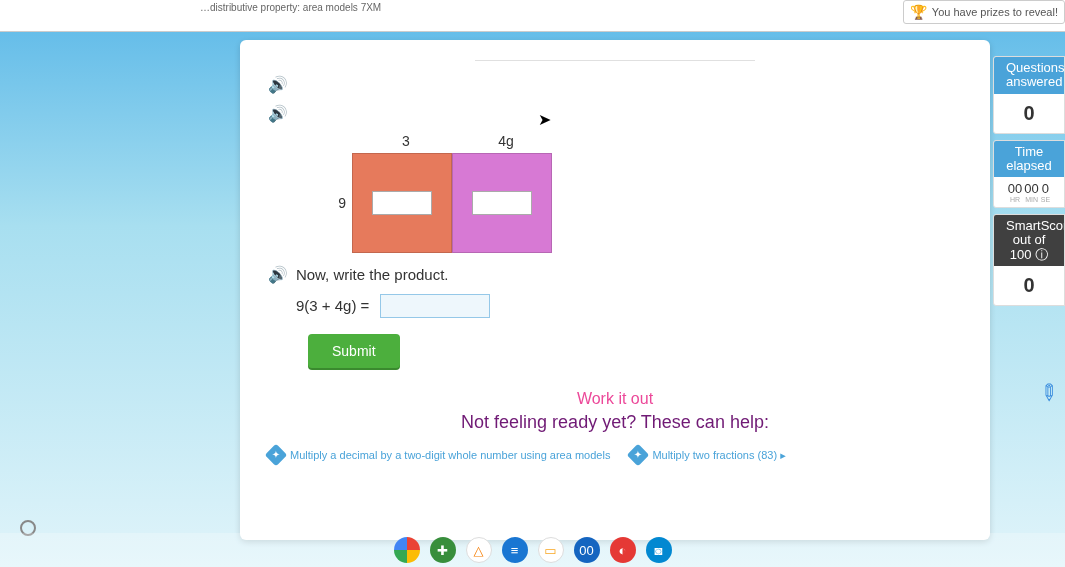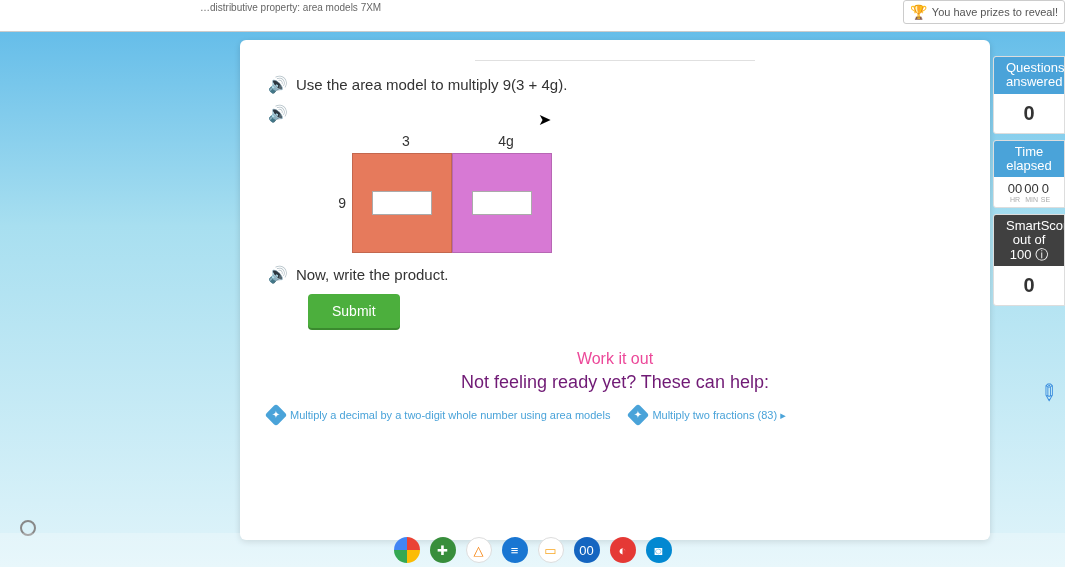--- a/index.html
+++ b/index.html
@@ -109,21 +109,20 @@
 <div class="prize-banner">
   <span class="trophy">🏆</span>
   <span>You have prizes to reveal!</span>
 </div>
 
 <div class="main-card">
   <div class="divider"></div>
 
   <div class="line">
     <span class="speaker">🔊</span>
-    <span>Use the area model to multiply 9(3 + 4g).</span>
   </div>
   <div class="line">
     <span class="speaker">🔊</span>
   </div>
 
   <div class="area-model">
     <div class="col-labels">
       <div>3</div>
       <div>4g</div>
     </div>
@@ -136,20 +135,24 @@
         <input type="text" style="">
       </div>
     </div>
   </div>
 
   <div class="line">
     <span class="speaker">🔊</span>
     <span>Now, write the product.</span>
   </div>
 
+  <div class="eq-line">
+    <span>9(3 + 4g) =</span>
+    <input type="text" style="">
+  </div>
 
   <button class="submit-btn">Submit</button>
 
   <div class="workout">
     <h3>Work it out</h3>
     <p>Not feeling ready yet? These can help:</p>
   </div>
 
   <div class="help-links">
     <div class="help-link">

